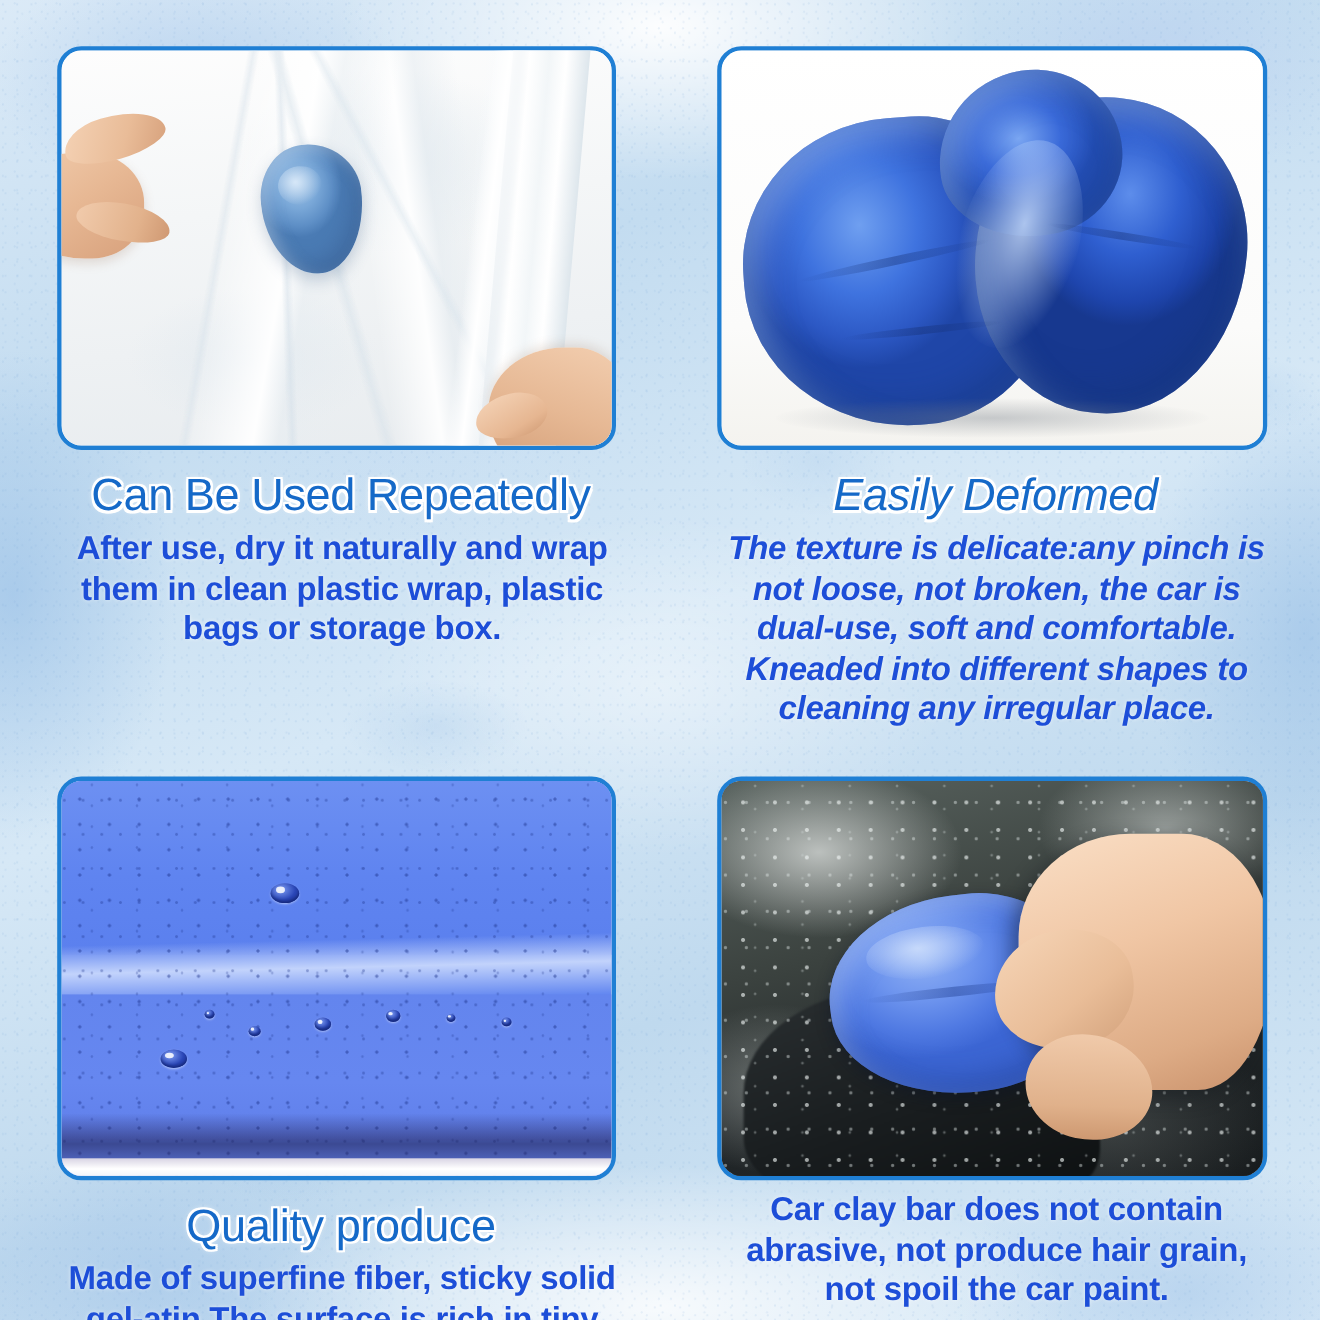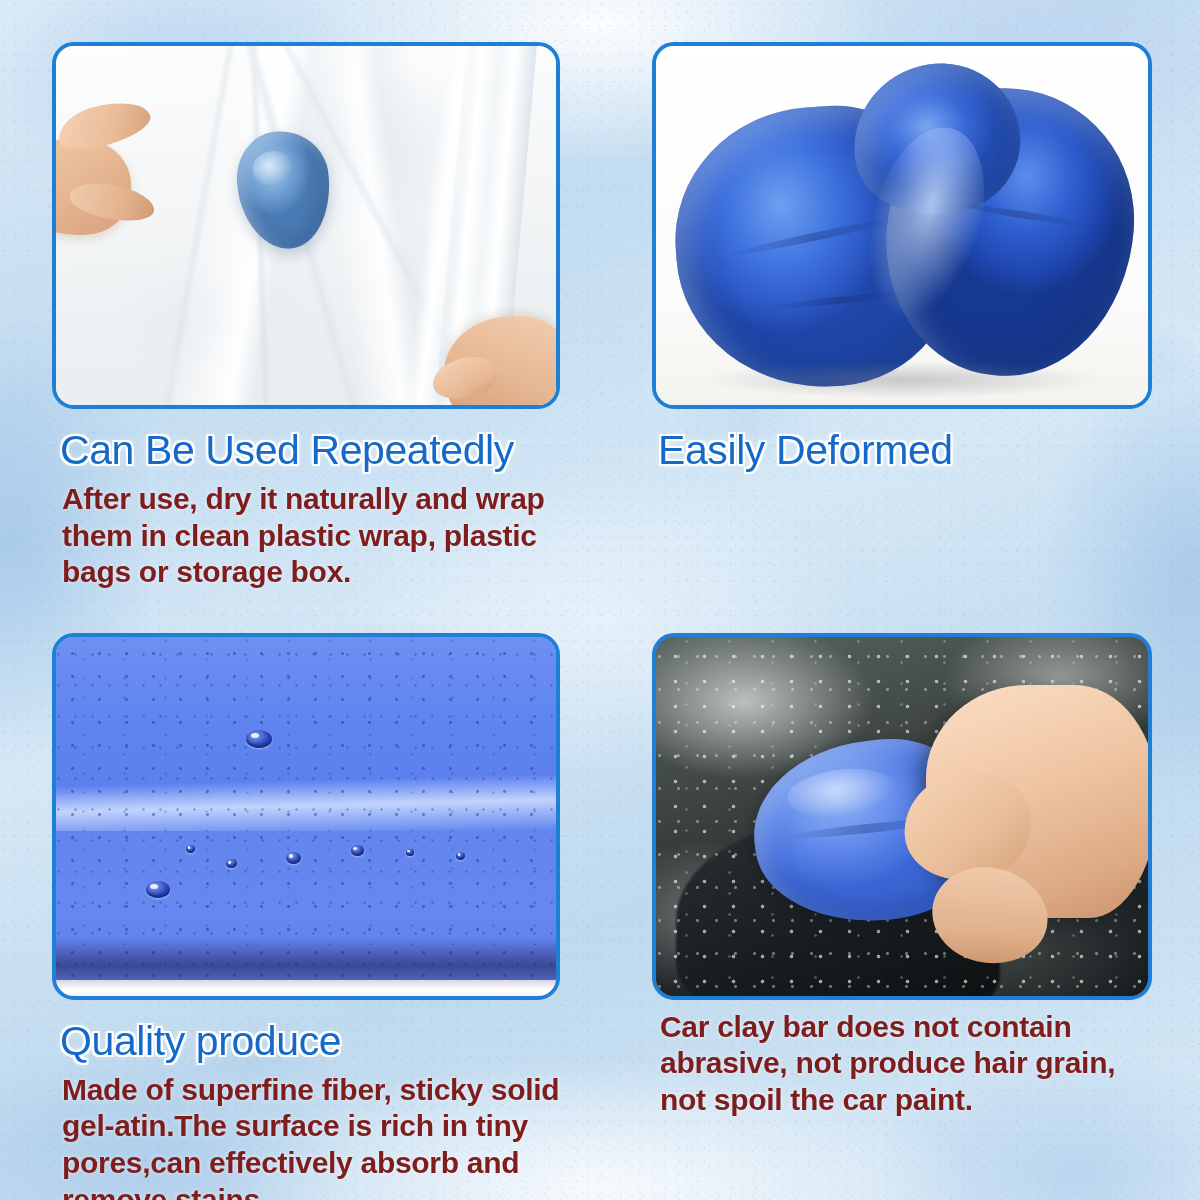--- a/index.html
+++ b/index.html
@@ -53,23 +53,23 @@
       radial-gradient(ellipse 95px 48px at 95% 30%, rgba(150,190,228,.45), transparent 70%);
   }
 
   
   #grid {
     position:absolute; inset:0;
     display:grid;
     grid-template-columns: 1fr 1fr;
     grid-template-rows: 1fr 1fr;
   }
-  .cell { position:relative; padding:42px 18px 0 18px; }
+  .cell { position:relative; padding:42px 18px 0 18px;text-align:center; }
   .cell-tl { padding-left:52px; padding-right:40px; }
-  .cell-tr { padding-left:52px; padding-right:48px; }
+  .cell-tr { padding-left:52px; padding-right:48px;font-style:italic; }
   .cell-bl { padding-left:52px; padding-right:40px; }
   .cell-br { padding-left:52px; padding-right:48px; }
 
   
   .photo-frame {
     position:relative;
     width:100%;
     height:367px;
     border:4px solid #1f7fd4;
     border-radius:22px;
@@ -338,21 +338,21 @@
       -2px -2px 0 #ffffff,  2px -2px 0 #ffffff,
       -2px  2px 0 #ffffff,  2px  2px 0 #ffffff,
        0   -2px 0 #ffffff,  0    2px 0 #ffffff,
       -2px  0   0 #ffffff,  2px  0   0 #ffffff,
        0 0 6px rgba(255,255,255,.95);
   }
   .body-text {
     margin-top:9px;
     font-size:30px;
     font-weight:bold;
-    color:#7f1d1d;
+    color:#1d4ed8;
     line-height:1.22;
     letter-spacing:-0.3px;
     text-shadow:0 0 4px rgba(255,255,255,.6);
   }
   .cell-tl .heading, .cell-bl .heading { padding-left:8px; }
   .cell-tr .heading, .cell-br .heading { padding-left:6px; }
   .cell-tl .body-text, .cell-bl .body-text { padding-left:10px; }
   .cell-tr .body-text, .cell-br .body-text { padding-left:8px; }
 </style>
 </head>
@@ -394,20 +394,21 @@
         <div class="lobe lobe-b"></div>
         <div class="lobe lobe-c"></div>
         <div class="sheen"></div>
         <div class="crease cr1"></div>
         <div class="crease cr2"></div>
         <div class="crease cr3"></div>
         <div class="shadow"></div>
       </div>
     </div>
     <div class="heading">Easily Deformed</div>
+    <div class="body-text">The texture is delicate:any pinch is not loose, not broken, the car is dual-use, soft and comfortable. Kneaded into different shapes to cleaning any irregular place.</div>
   </div>
 
   <div class="cell cell-bl">
     <div class="photo-frame">
       <div class="ph3">
         <div class="topband"></div>
         <div class="lightband"></div>
         <div class="lowband"></div>
         <div class="pores"></div>
         <div class="bubble" style="left:38%;top:26%;width:26px;height:18px;"></div>

